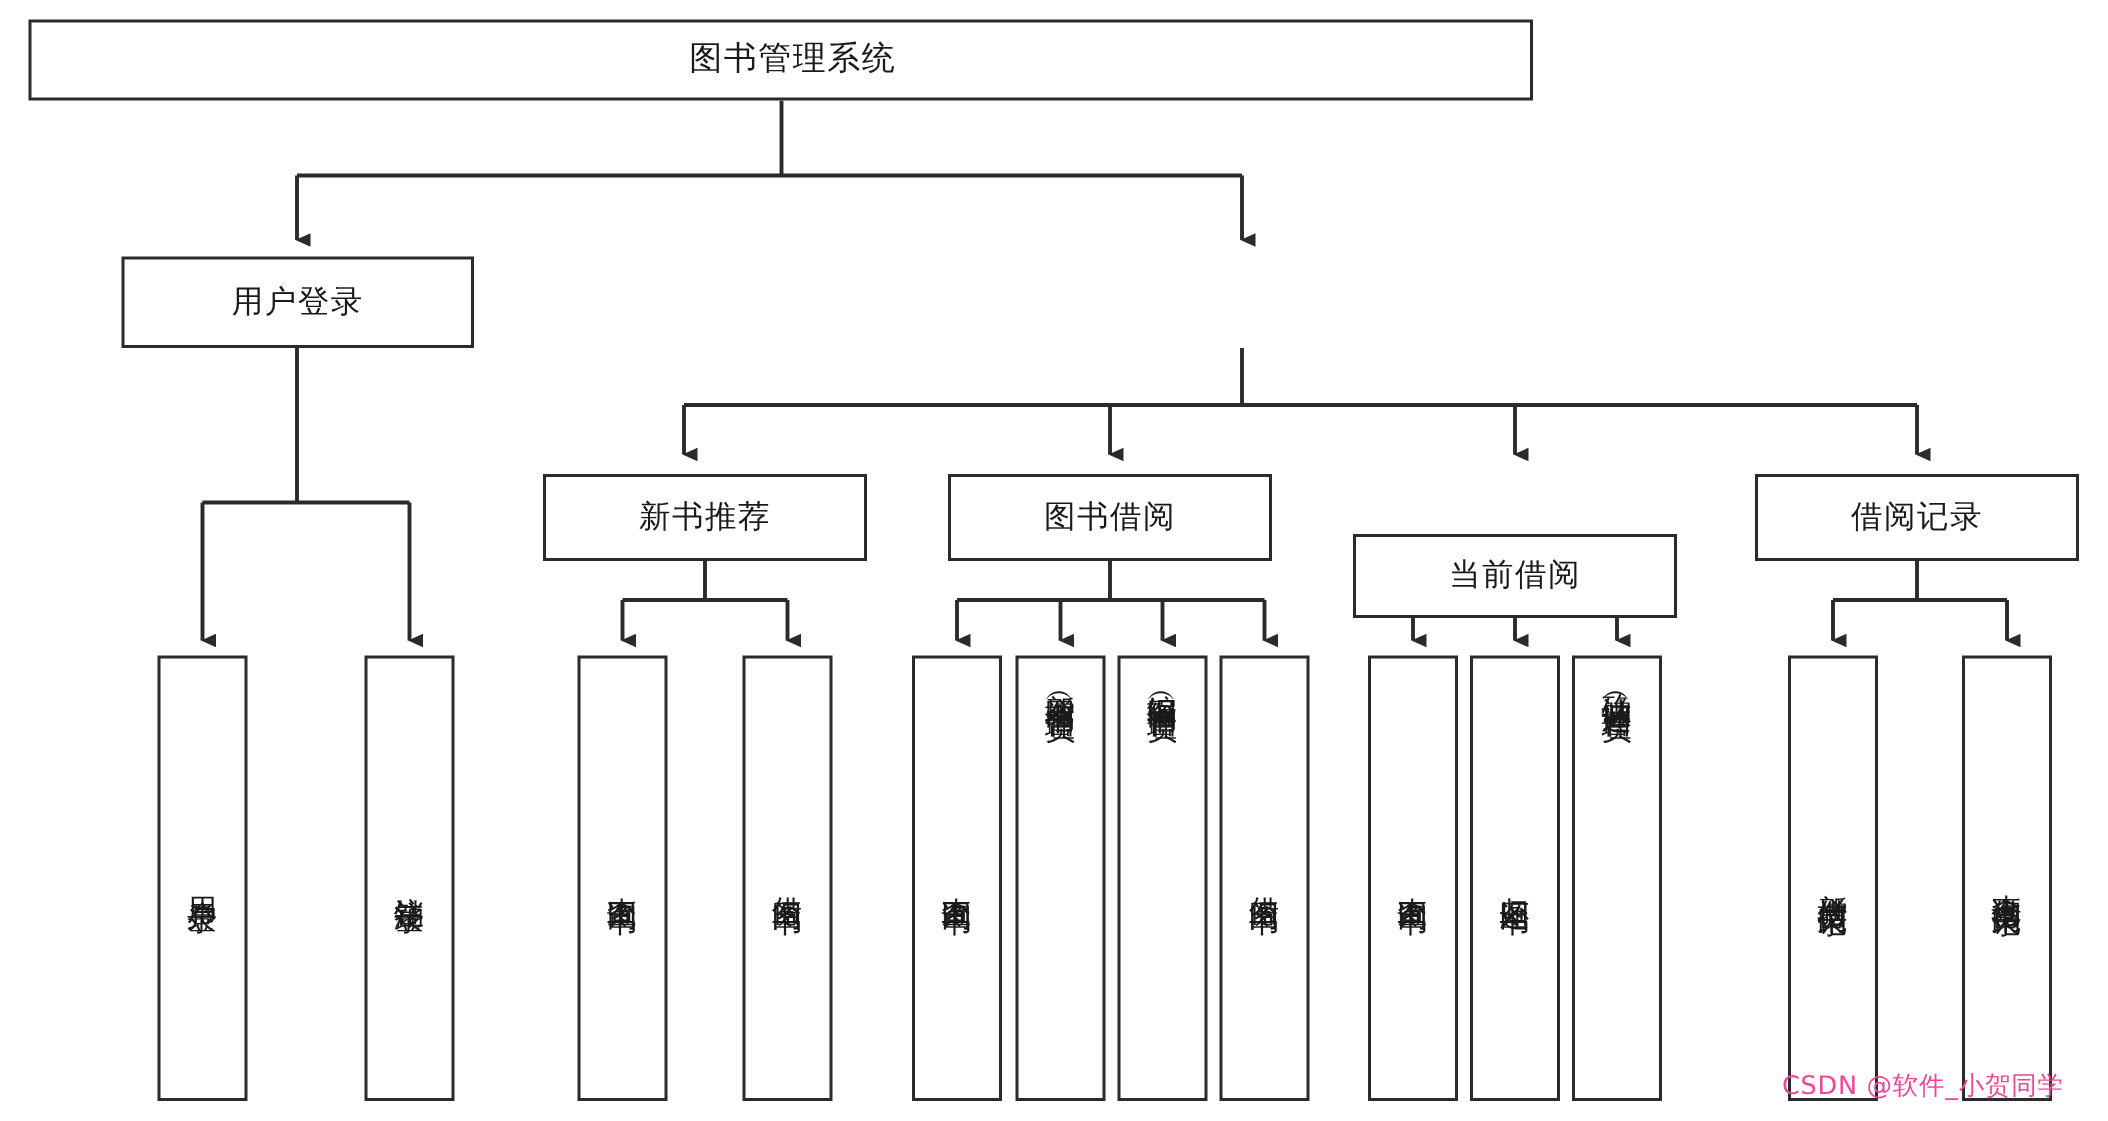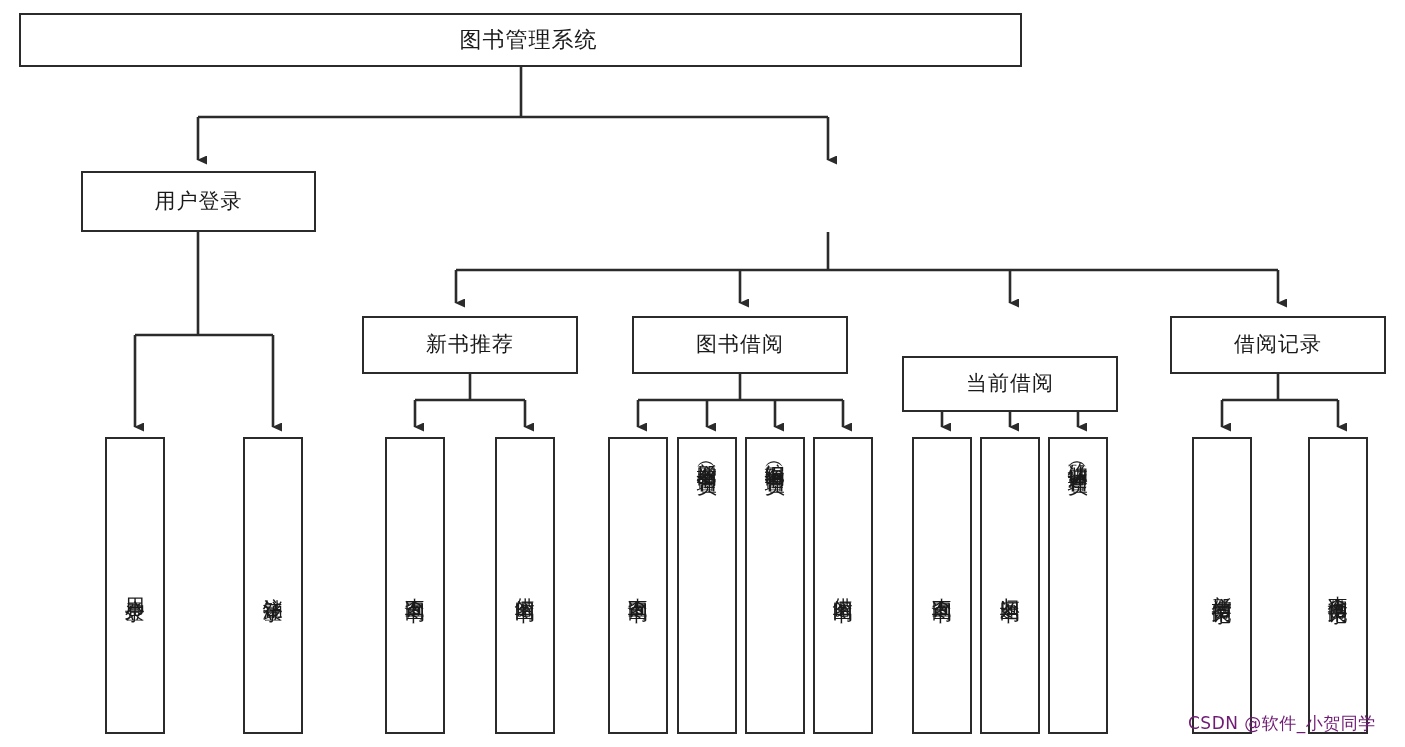--- a/index.html
+++ b/index.html
@@ -59,21 +59,21 @@
   }
   .node.vertical.centered {
     align-items: center;
     padding-top: 0;
   }
   .watermark {
     position: absolute;
     left: 1188px;
     top: 712px;
     font-size: 17px;
-    color: #701a75;
+    color: #ec4899;
     white-space: nowrap;
     z-index: 3;
     letter-spacing: 0.5px;
   }
 </style>
 </head>
 <body>
 
 <div id="diagram-root">
 

